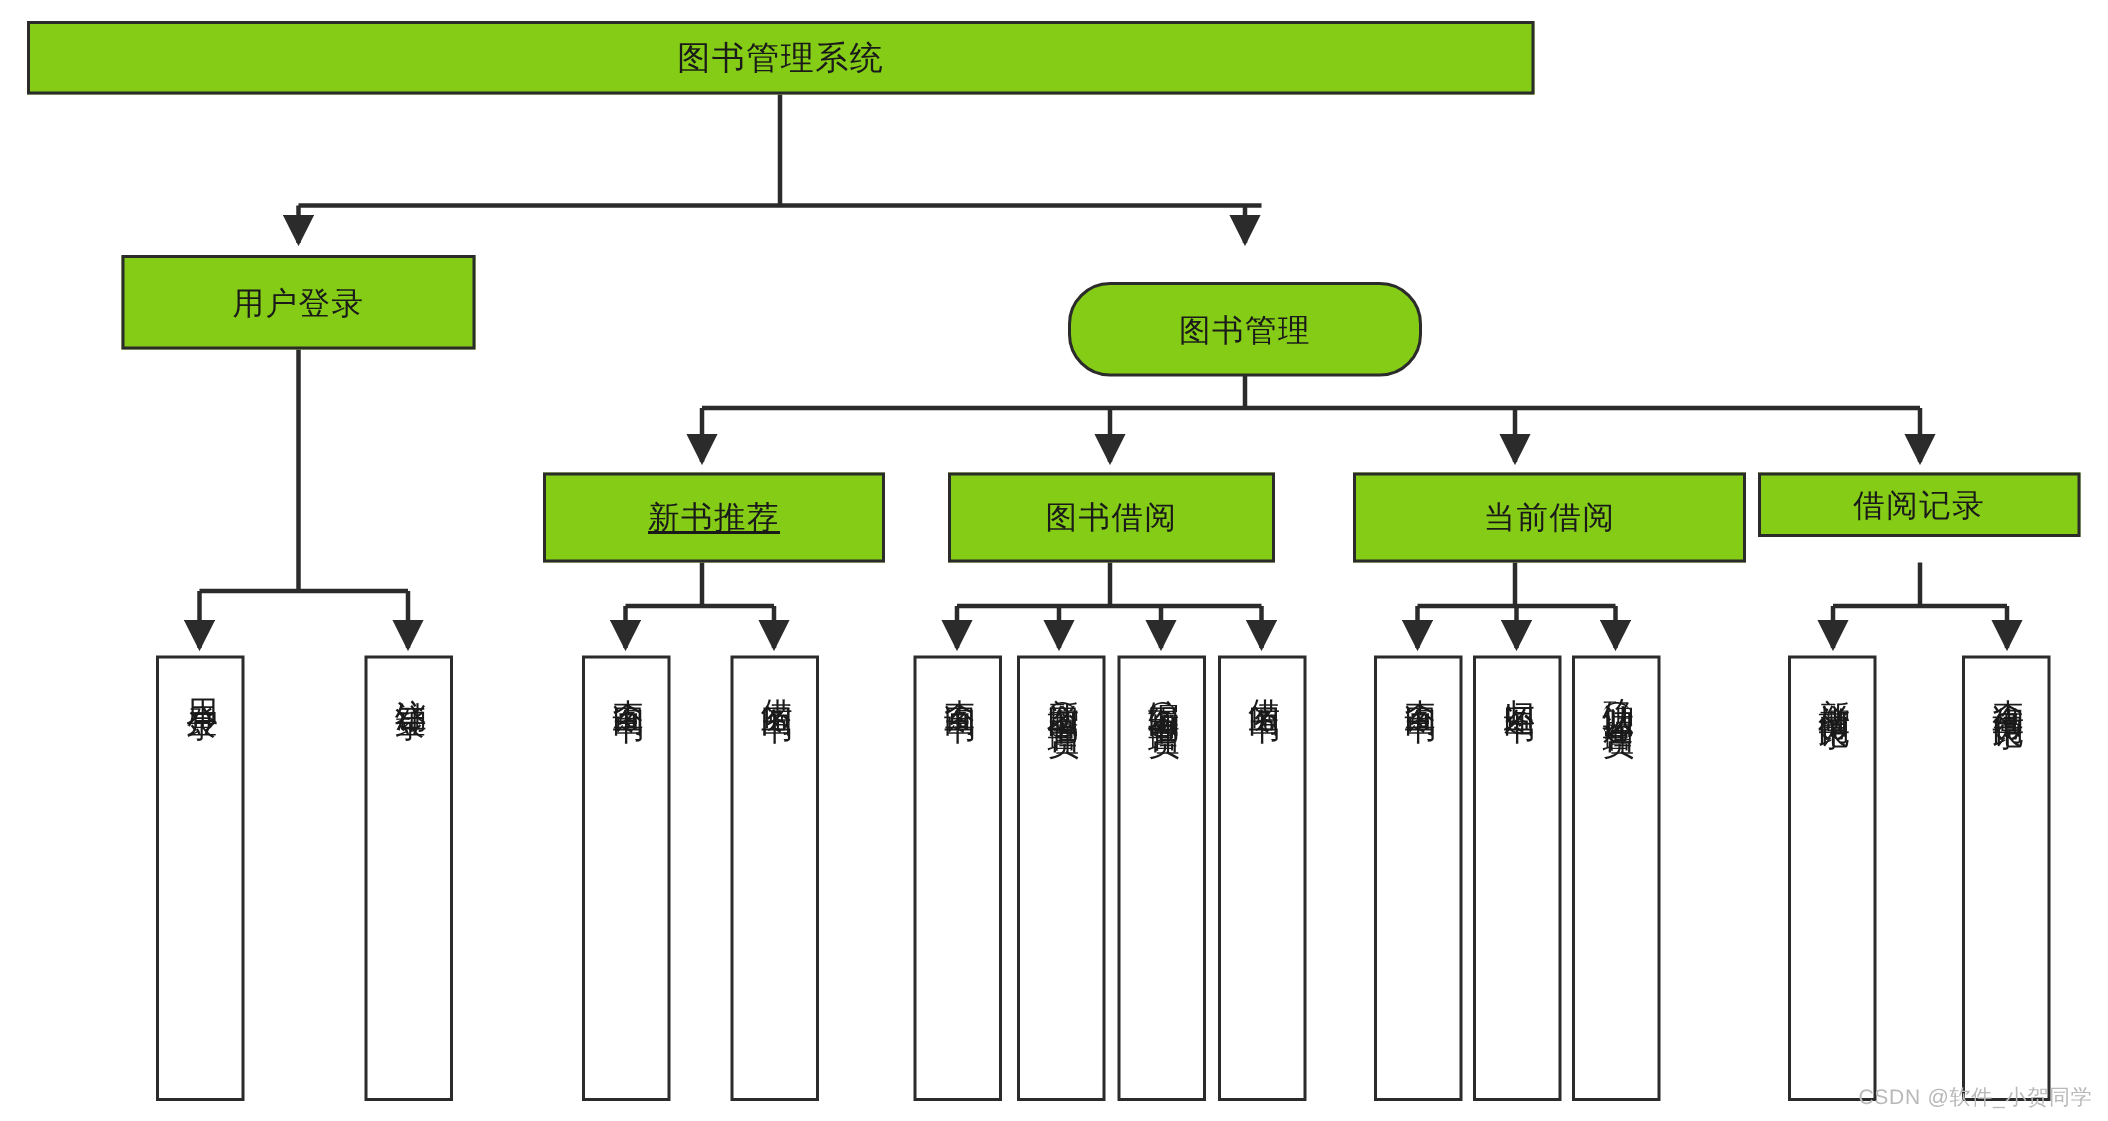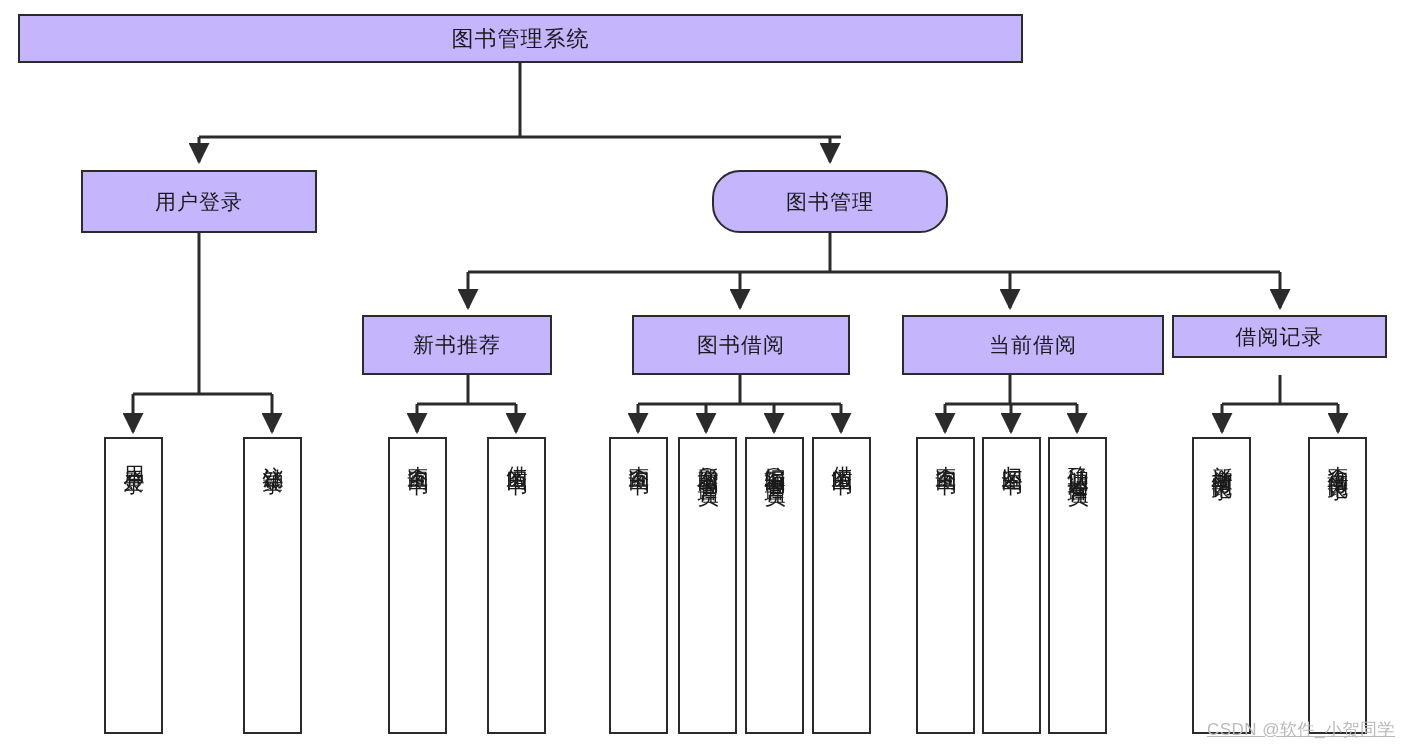--- a/index.html
+++ b/index.html
@@ -1,32 +1,32 @@
 <!DOCTYPE html>
 <html><head>
 <meta charset="utf-8">
 <style>
   html,body{margin:0;padding:0;background:#ffffff;}
   body{width:1405px;height:747px;overflow:hidden;
        font-family:"Liberation Sans","DejaVu Sans",sans-serif;}
   #diagram-root{position:relative;width:1405px;height:747px;background:#fff;}
   svg.edges{position:absolute;left:0;top:0;width:1405px;height:747px;}
-  .node{position:absolute;box-sizing:border-box;background:#c4b5fd;
+  .node{position:absolute;box-sizing:border-box;background:#84cc16;
         border:2.5px solid #2b2b2b;display:flex;align-items:center;
         justify-content:center;color:#1a1a1a;}
   .node.horiz{font-size:21px;letter-spacing:1px;}
   .node.root{font-size:22px;}
   .leaf{position:absolute;box-sizing:border-box;background:#ffffff;
         border:2.5px solid #2b2b2b;display:flex;align-items:flex-start;
         justify-content:center;padding-top:10px;overflow:hidden;}
   .leaf .vtext{writing-mode:vertical-rl;text-orientation:upright;
         font-size:21px;line-height:1.18;letter-spacing:3px;color:#1a1a1a;
         white-space:nowrap;}
-  .watermark{position:absolute;right:10px;bottom:6px;font-size:17px;
-        color:#b9b9b9;letter-spacing:.5px;pointer-events:none;text-decoration:underline;}
+  .watermark{position:absolute;right:10px;bottom:6px;font-size:14px;
+        color:#b9b9b9;letter-spacing:.5px;pointer-events:none;}
 </style>
 </head>
 <body>
 
 <div id="diagram-root">
 
   <svg class="edges" viewBox="0 0 1405 747" xmlns="http://www.w3.org/2000/svg">
     <defs>
       <marker id="arrow" viewBox="0 0 10 10" refX="9" refY="5" markerWidth="7" markerHeight="7" orient="auto-start-reverse">
         <path d="M 0 0 L 10 5 L 0 10 z" fill="#2b2b2b"></path>
@@ -76,25 +76,25 @@
     </g>
   </svg>
 
   <div class="node horiz root" style="left:18px;top:14px;width:1005px;height:49px;">
     <span>图书管理系统</span>
   </div>
 
   <div class="node horiz" style="left:81px;top:170px;width:236px;height:63px;">
     <span>用户登录</span>
   </div>
-  <div class="node horiz" style="left:712px;top:170px;width:236px;height:63px;border-radius:28px;">
+  <div class="node horiz" style="left:712px;top:188px;width:236px;height:63px;border-radius:28px;">
     <span>图书管理</span>
   </div>
 
-  <div class="node horiz" style="left:362px;top:315px;width:190px;height:60px;">
+  <div class="node horiz" style="left:362px;top:315px;width:228px;height:60px;text-decoration:underline;">
     <span>新书推荐</span>
   </div>
   <div class="node horiz" style="left:632px;top:315px;width:218px;height:60px;">
     <span>图书借阅</span>
   </div>
   <div class="node horiz" style="left:902px;top:315px;width:262px;height:60px;">
     <span>当前借阅</span>
   </div>
   <div class="node horiz" style="left:1172px;top:315px;width:215px;height:43px;">
     <span>借阅记录</span>

